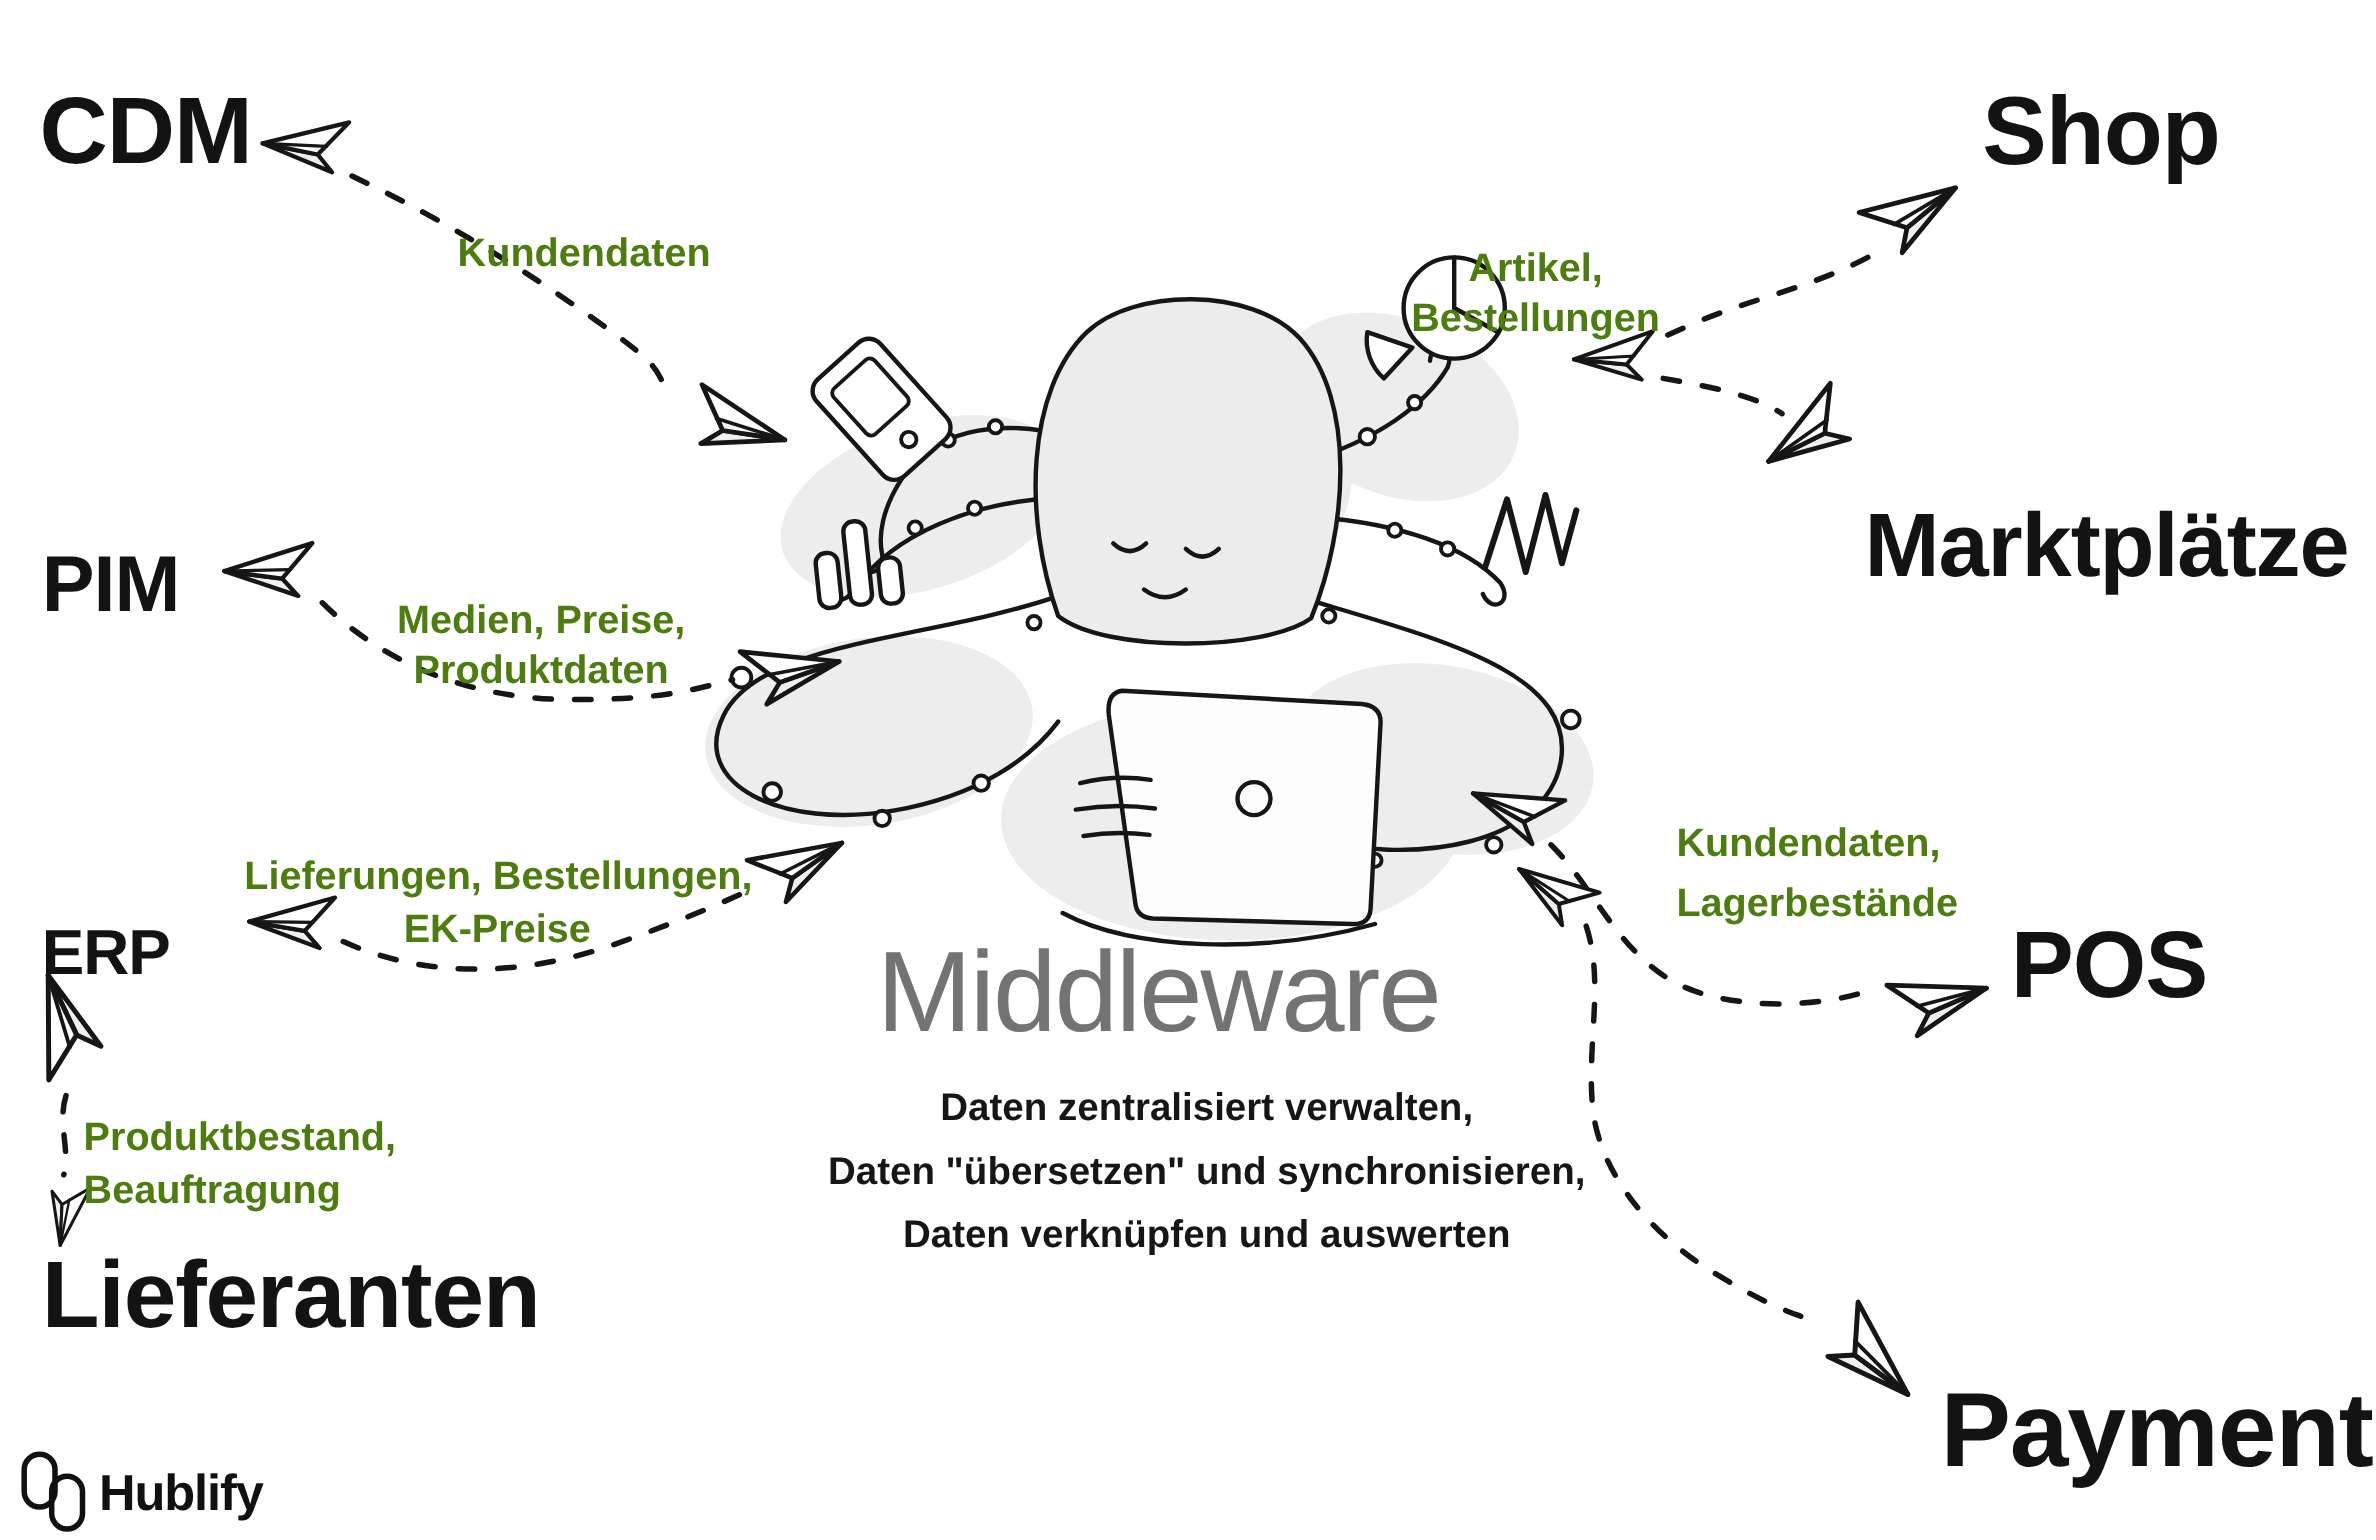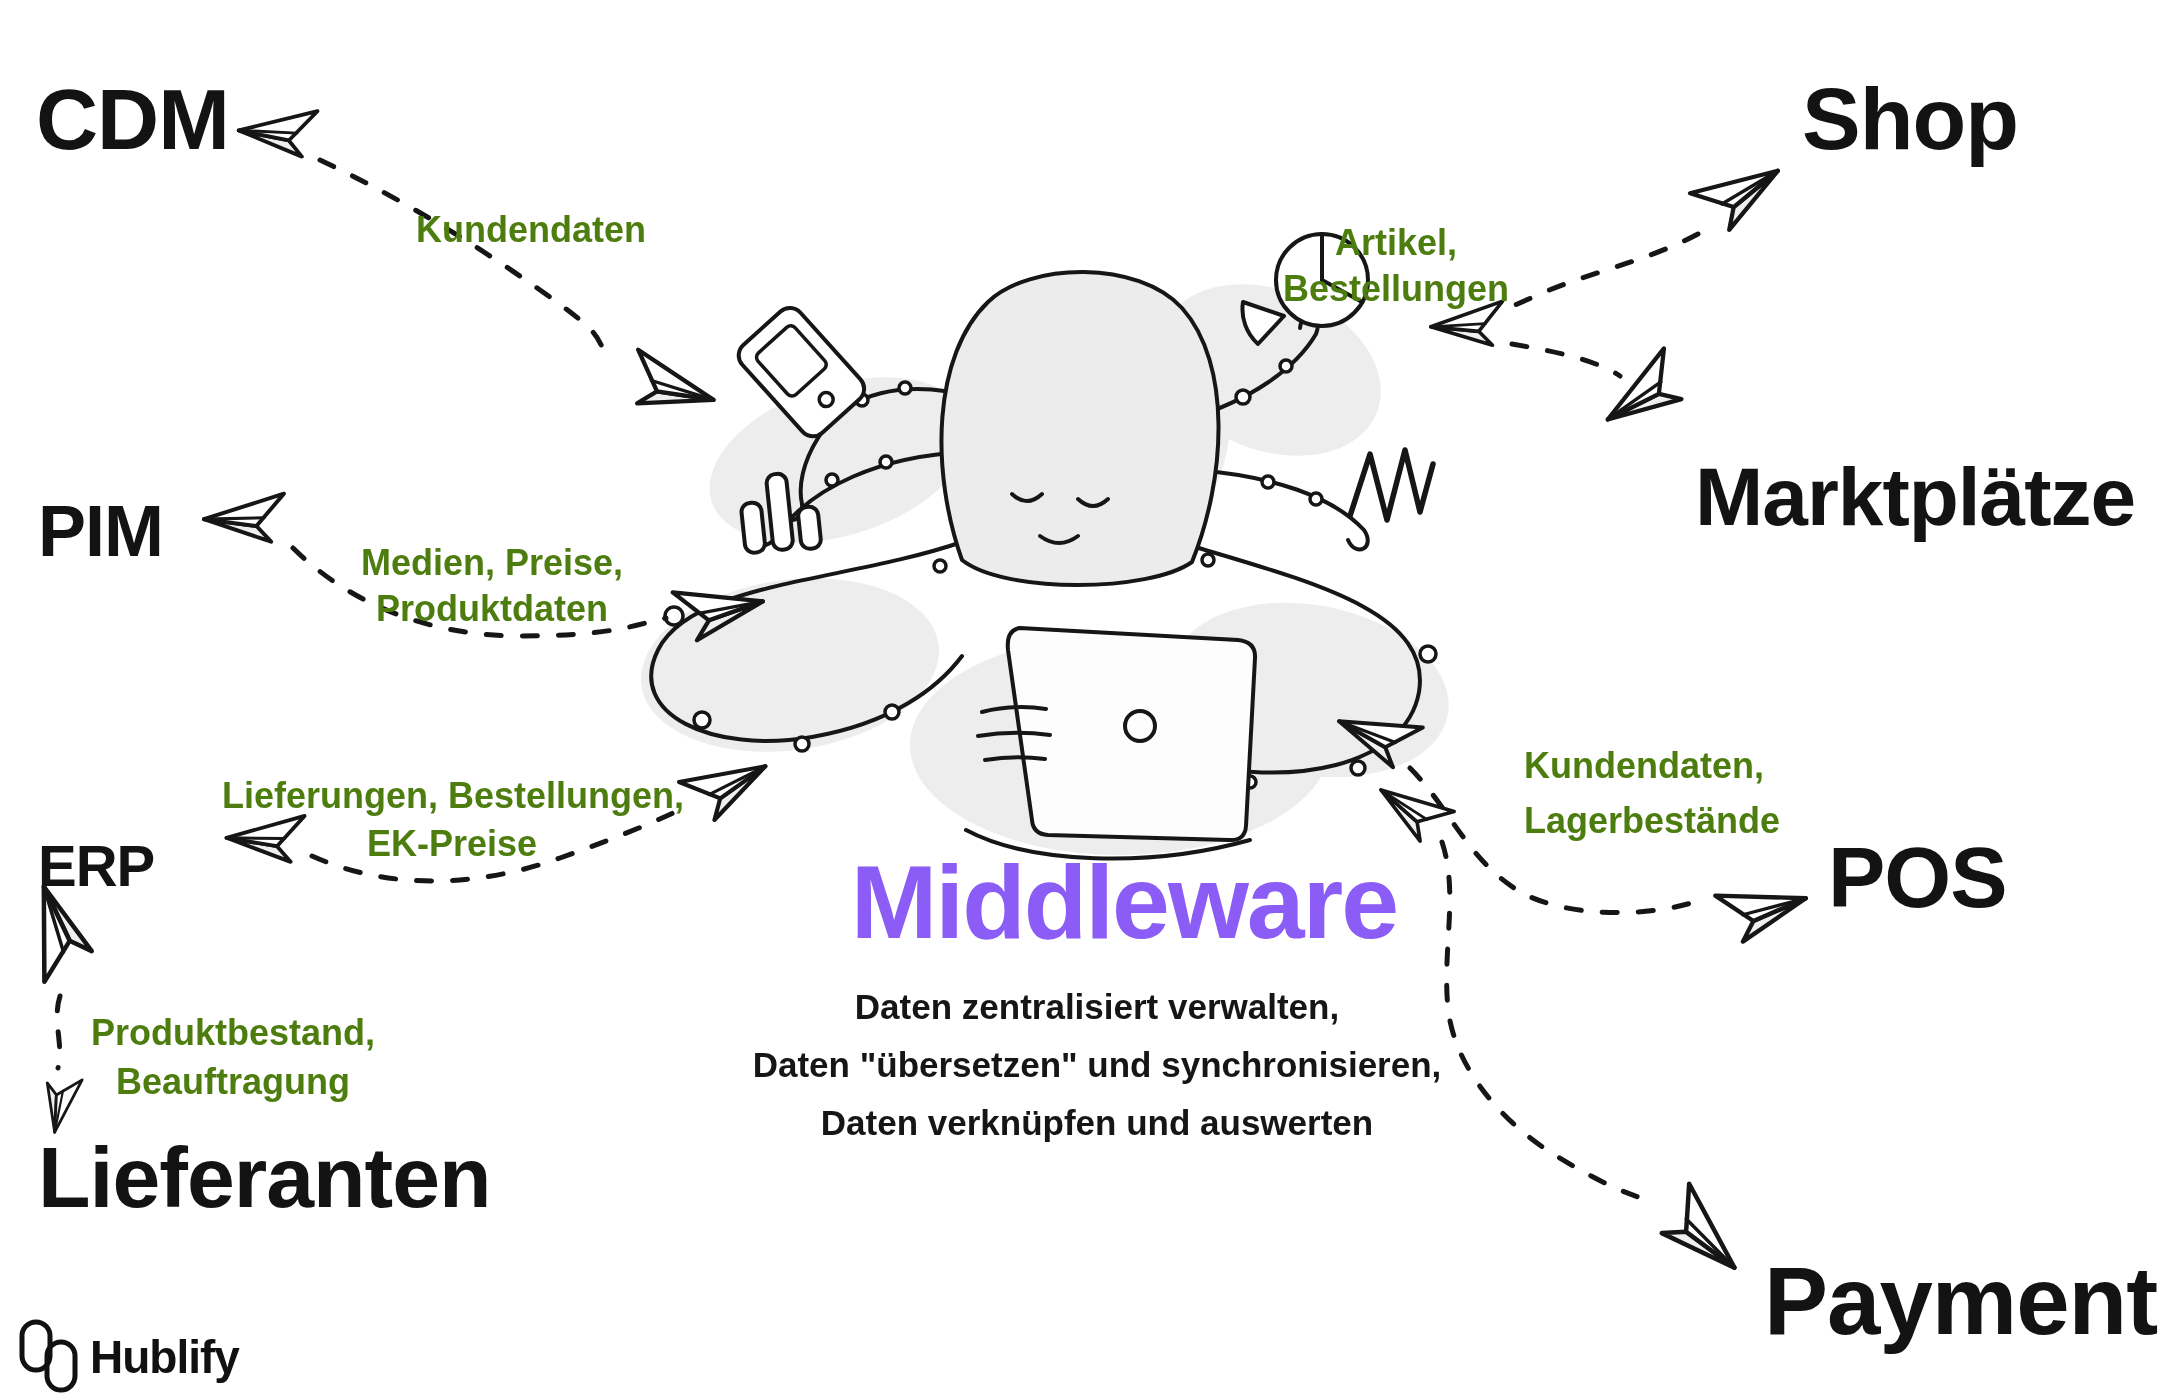--- a/index.html
+++ b/index.html
@@ -4,22 +4,22 @@
 <style>
   html,body{margin:0;padding:0;background:#ffffff;}
   body{width:2160px;height:1400px;overflow:hidden;position:relative;
        font-family:"Liberation Sans", sans-serif;color:#161616;}
   .stage{position:absolute;inset:0;width:2160px;height:1400px;border-radius:14px;}
   svg.art{position:absolute;left:0;top:0;}
   .node-title{position:absolute;font-weight:700;letter-spacing:-1px;white-space:nowrap;color:#131313;}
   .lbl{position:absolute;font-size:36px;font-weight:600;line-height:48px;color:#4d7c0f;}
   .lbl span{display:block;white-space:nowrap;}
   .lbl.center{text-align:center;}
-  .mid-title{position:absolute;left:797px;top:843px;width:600px;text-align:right;
-             font-size:104px;font-weight:700;letter-spacing:-2px;color:#8b5cf6;white-space:nowrap;}
+  .mid-title{position:absolute;left:797px;top:843px;width:600px;text-align:left;
+             font-size:104px;font-weight:400;letter-spacing:-2px;color:#737373;white-space:nowrap;}
   .mid-sub{position:absolute;left:747px;top:978px;width:700px;text-align:center;
            font-size:35px;font-weight:600;line-height:58px;color:#161616;}
   .mid-sub span{display:block;white-space:nowrap;}
   .brand{position:absolute;left:90px;top:1330px;font-size:46px;font-weight:800;
          letter-spacing:-1px;color:#111111;}
 </style>
 </head>
 <body>
 
 <div class="stage">
@@ -153,21 +153,21 @@
     <span>Kundendaten</span>
   </div>
   <div class="lbl center" style="left:357px;top:540px;width:270px;line-height:46px;">
     <span>Medien, Preise,</span>
     <span>Produktdaten</span>
   </div>
   <div class="lbl center" style="left:222px;top:772px;width:460px;">
     <span>Lieferungen, Bestellungen,</span>
     <span>EK-Preise</span>
   </div>
-  <div class="lbl" style="left:91px;top:1008px;line-height:49px;text-align:center;">
+  <div class="lbl" style="left:76px;top:1008px;line-height:49px;">
     <span>Produktbestand,</span>
     <span>Beauftragung</span>
   </div>
   <div class="lbl center" style="left:1268px;top:220px;width:256px;line-height:46px;">
     <span>Artikel,</span>
     <span>Bestellungen</span>
   </div>
   <div class="lbl" style="left:1524px;top:738px;line-height:55px;">
     <span>Kundendaten,</span>
     <span>Lagerbestände</span>

